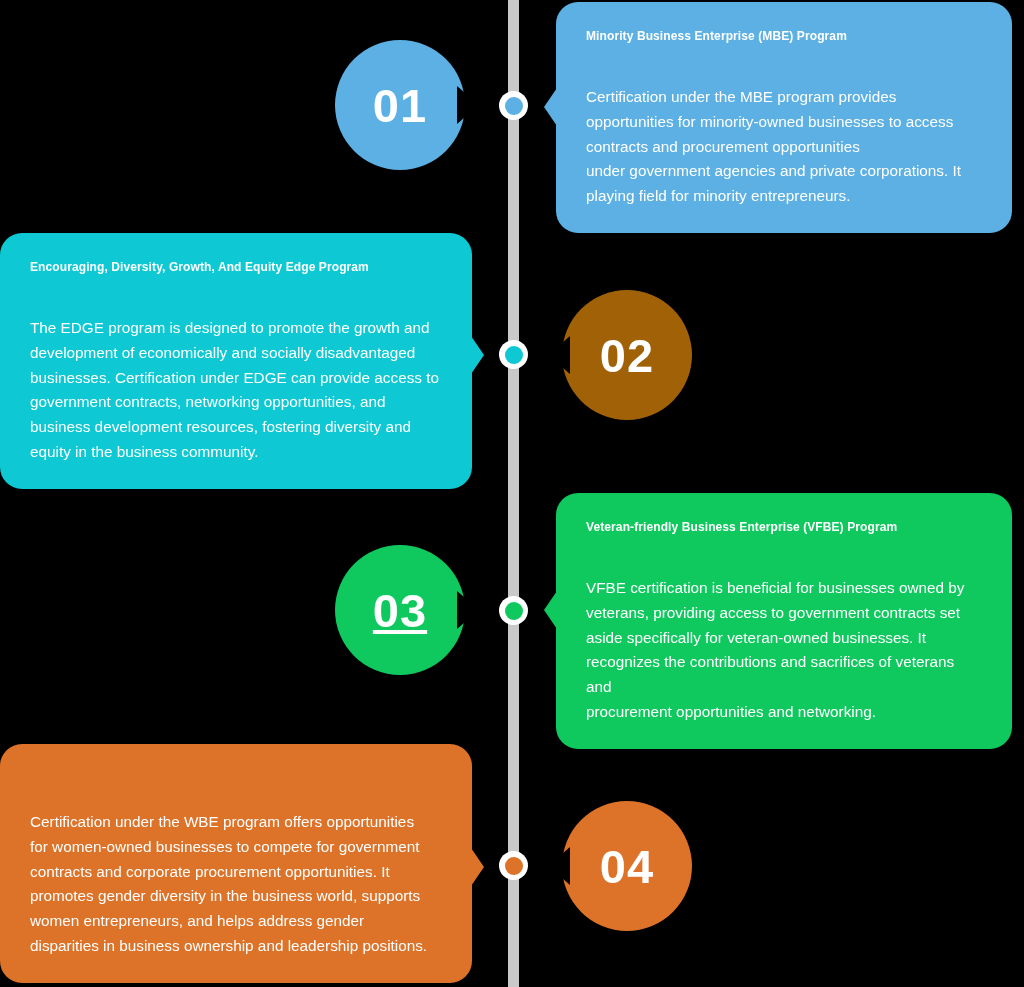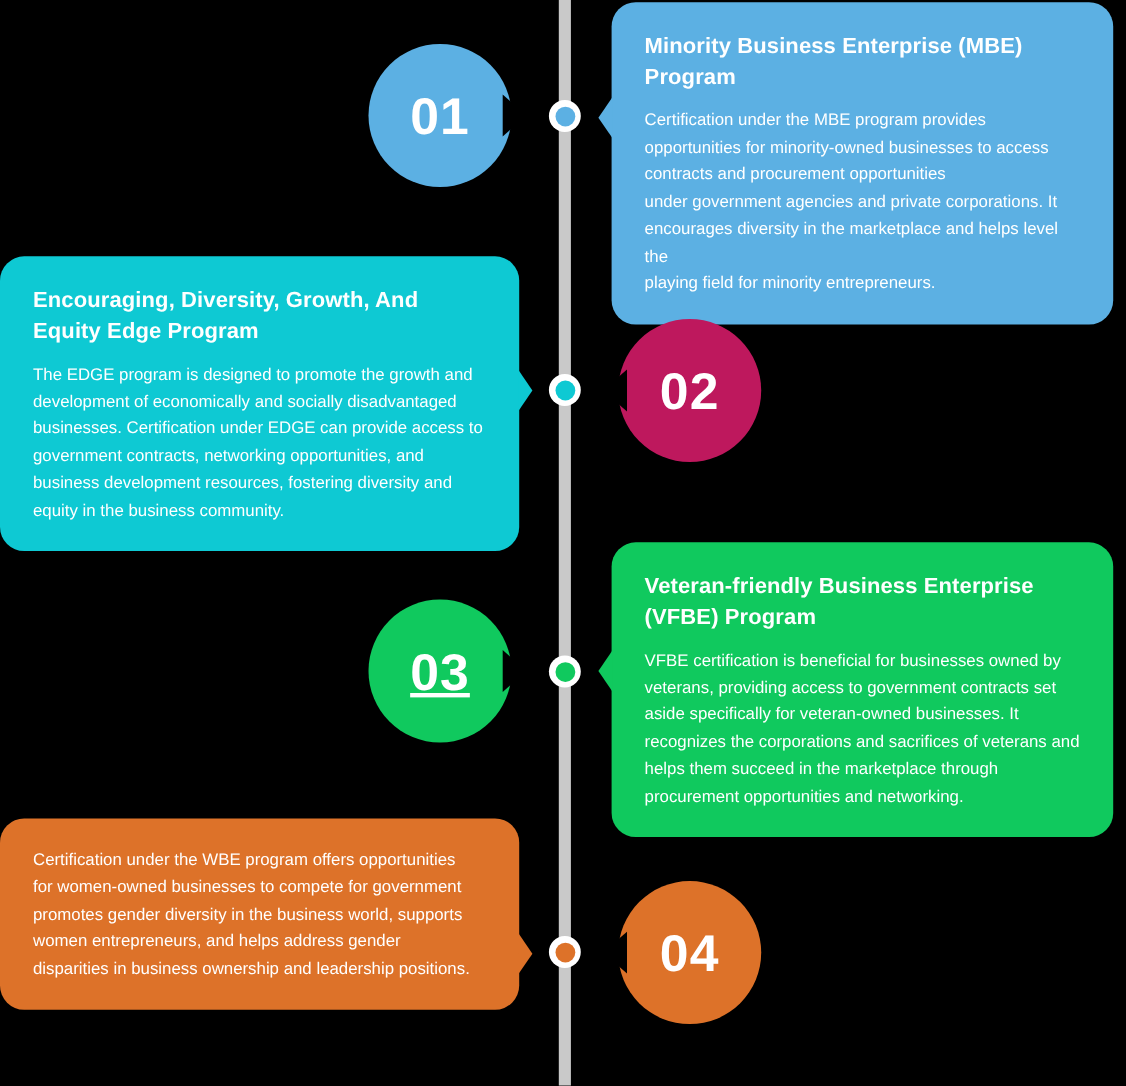--- a/index.html
+++ b/index.html
@@ -58,31 +58,32 @@
     border-right-width: 13px;
     border-right-style: solid;
   }
   .card.left .card-notch {
     right: -12px;
     border-left-width: 13px;
     border-left-style: solid;
   }
 
   .card-title {
-    font-size: 20px;
+    font-size: 12px;
     font-weight: bold;
     line-height: 1.42;
     letter-spacing: 0.1px;
     margin-bottom: 13px;
   }
   .card-body {
     font-size: 15.3px;
     line-height: 1.62;
     font-weight: 400;
     color: #ffffff;
+    margin-top: 40px;
   }
   .card-body .ln { display: block; }
 
   
   .badge-wrap {
     position: absolute;
     width: 145px;
     height: 130px;
   }
   .badge {
@@ -160,21 +161,20 @@
   </div>
 
   <div class="card right" style="top: 2px; background: rgb(92, 176, 227);">
     <div class="card-notch" style="top: 86px; border-right-color: rgb(92, 176, 227);"></div>
     <div class="card-title">Minority Business Enterprise (MBE) Program</div>
     <div class="card-body">
       <span class="ln">Certification under the MBE program provides</span>
       <span class="ln">opportunities for minority-owned businesses to access</span>
       <span class="ln">contracts and procurement opportunities</span>
       <span class="ln">under government agencies and private corporations. It</span>
-      <span class="ln">encourages diversity in the marketplace and helps level the</span>
       <span class="ln">playing field for minority entrepreneurs.</span>
     </div>
   </div>
 </div>
 
 <div class="row" style="top:0;height:480px;">
 
   <div class="card left" style="top: 233px; background: rgb(14, 201, 211);">
     <div class="card-notch" style="top: 103px; border-left-color: rgb(14, 201, 211);"></div>
     <div class="card-title">
@@ -189,21 +189,21 @@
       <span class="ln">business development resources, fostering diversity and</span>
       <span class="ln">equity in the business community.</span>
     </div>
   </div>
 
   <div class="node-dot" style="top:340px;">
     <div class="node-dot-inner" style="background: rgb(14, 201, 211);"></div>
   </div>
 
   <div class="badge-wrap point-left" style="left:547px; top:290px;">
-    <div class="badge" style="background: #be185d;">
+    <div class="badge" style="background: #a16207;">
       <span>02</span>
     </div>
     <div class="badge-tail" style="border-left-color: rgb(14, 201, 211);"></div>
   </div>
 </div>
 
 <div class="row" style="top:0;height:740px;">
 
   <div class="badge-wrap point-right" style="left:335px; top:545px;">
     <div class="badge" style="background: rgb(16, 201, 94); text-decoration: underline;">
@@ -219,34 +219,34 @@
   <div class="card right" style="top: 493px; background: rgb(16, 201, 94);">
     <div class="card-notch" style="top: 98px; border-right-color: rgb(16, 201, 94);"></div>
     <div class="card-title">
       <span class="ln">Veteran-friendly Business Enterprise</span>
       <span class="ln">(VFBE) Program</span>
     </div>
     <div class="card-body">
       <span class="ln">VFBE certification is beneficial for businesses owned by</span>
       <span class="ln">veterans, providing access to government contracts set</span>
       <span class="ln">aside specifically for veteran-owned businesses. It</span>
-      <span class="ln">recognizes the corporations and sacrifices of veterans and</span>
-      <span class="ln">helps them succeed in the marketplace through</span>
+      <span class="ln">recognizes the contributions and sacrifices of veterans and</span>
       <span class="ln">procurement opportunities and networking.</span>
     </div>
   </div>
 </div>
 
 <div class="row" style="top:0;height:987px;">
 
   <div class="card left" style="top: 744px; background: rgb(221, 114, 41);">
     <div class="card-notch" style="top: 104px; border-left-color: rgb(221, 114, 41);"></div>
     <div class="card-body">
       <span class="ln">Certification under the WBE program offers opportunities</span>
       <span class="ln">for women-owned businesses to compete for government</span>
+      <span class="ln">contracts and corporate procurement opportunities. It</span>
       <span class="ln">promotes gender diversity in the business world, supports</span>
       <span class="ln">women entrepreneurs, and helps address gender</span>
       <span class="ln">disparities in business ownership and leadership positions.</span>
     </div>
   </div>
 
   <div class="node-dot" style="top:851px;">
     <div class="node-dot-inner" style="background: rgb(221, 114, 41);"></div>
   </div>
 

